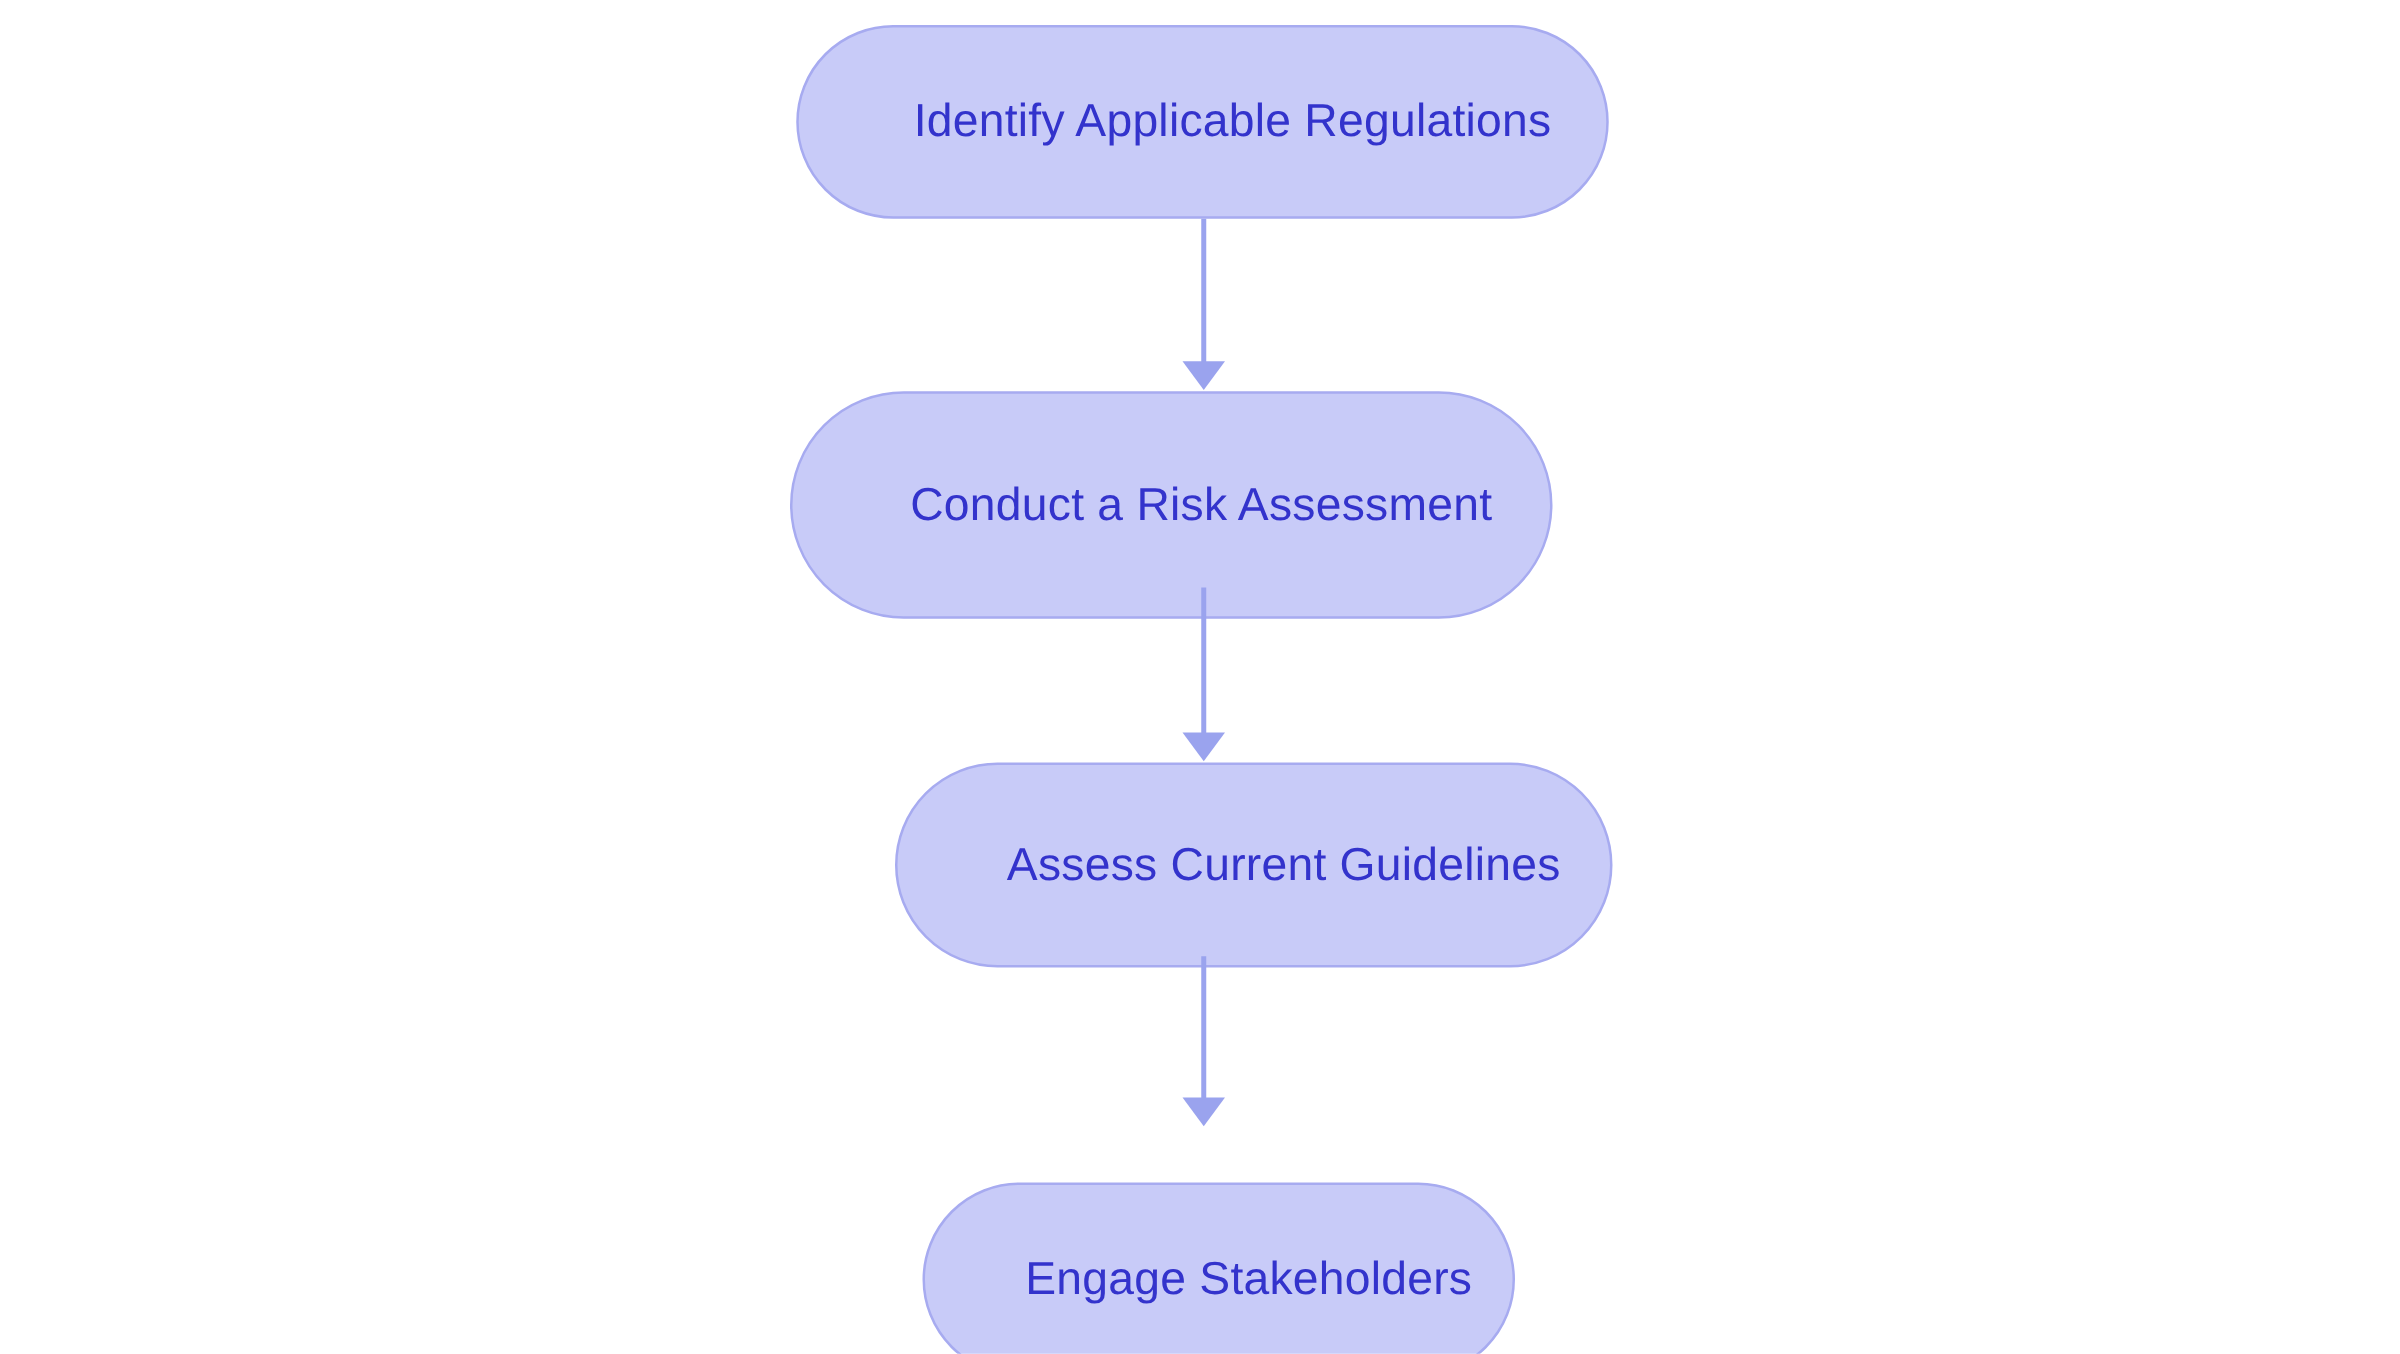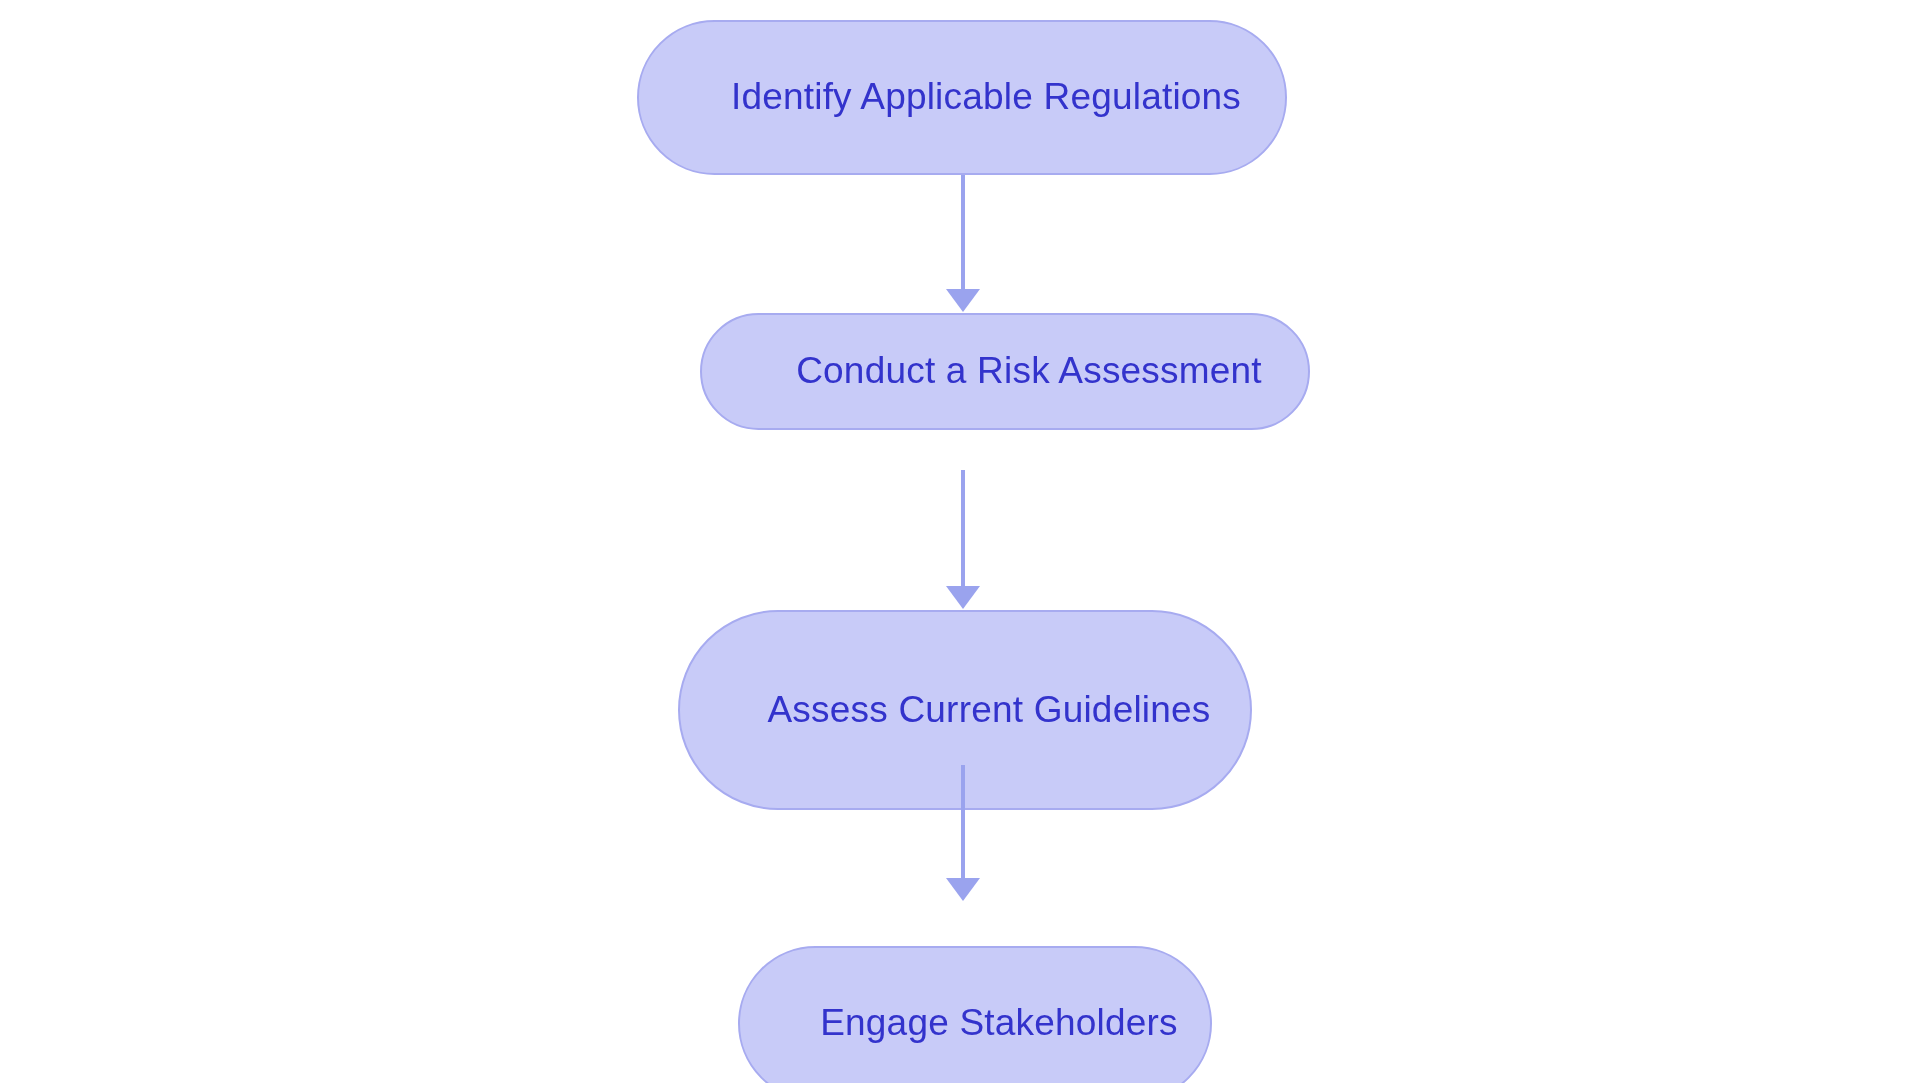--- a/index.html
+++ b/index.html
@@ -68,30 +68,30 @@
 
   <div class="flow-node" id="node-1" style="left:637px; top:20px; width:650px; height:155px;">
     <span class="flow-node-label">Identify Applicable Regulations</span>
   </div>
 
   <svg class="flow-arrow" id="connector-1" style="left:945px; top:175px;" width="36" height="138" viewBox="0 0 36 138">
     <line class="arrow-shaft" x1="18" y1="0" x2="18" y2="117"></line>
     <polygon class="arrow-head" points="1,114 35,114 18,137"></polygon>
   </svg>
 
-  <div class="flow-node" id="node-2" style="left:700px; top:313px; width:610px; height:117px;">
+  <div class="flow-node" id="node-2" style="left:632px; top:313px; width:610px; height:182px;">
     <span class="flow-node-label">Conduct a Risk Assessment</span>
   </div>
 
   <svg class="flow-arrow" id="connector-2" style="left:945px; top:470px;" width="36" height="140" viewBox="0 0 36 140">
     <line class="arrow-shaft" x1="18" y1="0" x2="18" y2="119"></line>
     <polygon class="arrow-head" points="1,116 35,116 18,139"></polygon>
   </svg>
 
-  <div class="flow-node" id="node-3" style="left:678px; top:610px; width:574px; height:200px;">
+  <div class="flow-node" id="node-3" style="left:716px; top:610px; width:574px; height:164px;">
     <span class="flow-node-label">Assess Current Guidelines</span>
   </div>
 
   <svg class="flow-arrow" id="connector-3" style="left:945px; top:765px;" width="36" height="137" viewBox="0 0 36 137">
     <line class="arrow-shaft" x1="18" y1="0" x2="18" y2="116"></line>
     <polygon class="arrow-head" points="1,113 35,113 18,136"></polygon>
   </svg>
 
   <div class="flow-node" id="node-4" style="left:738px; top:946px; width:474px; height:155px;">
     <span class="flow-node-label">Engage Stakeholders</span>

